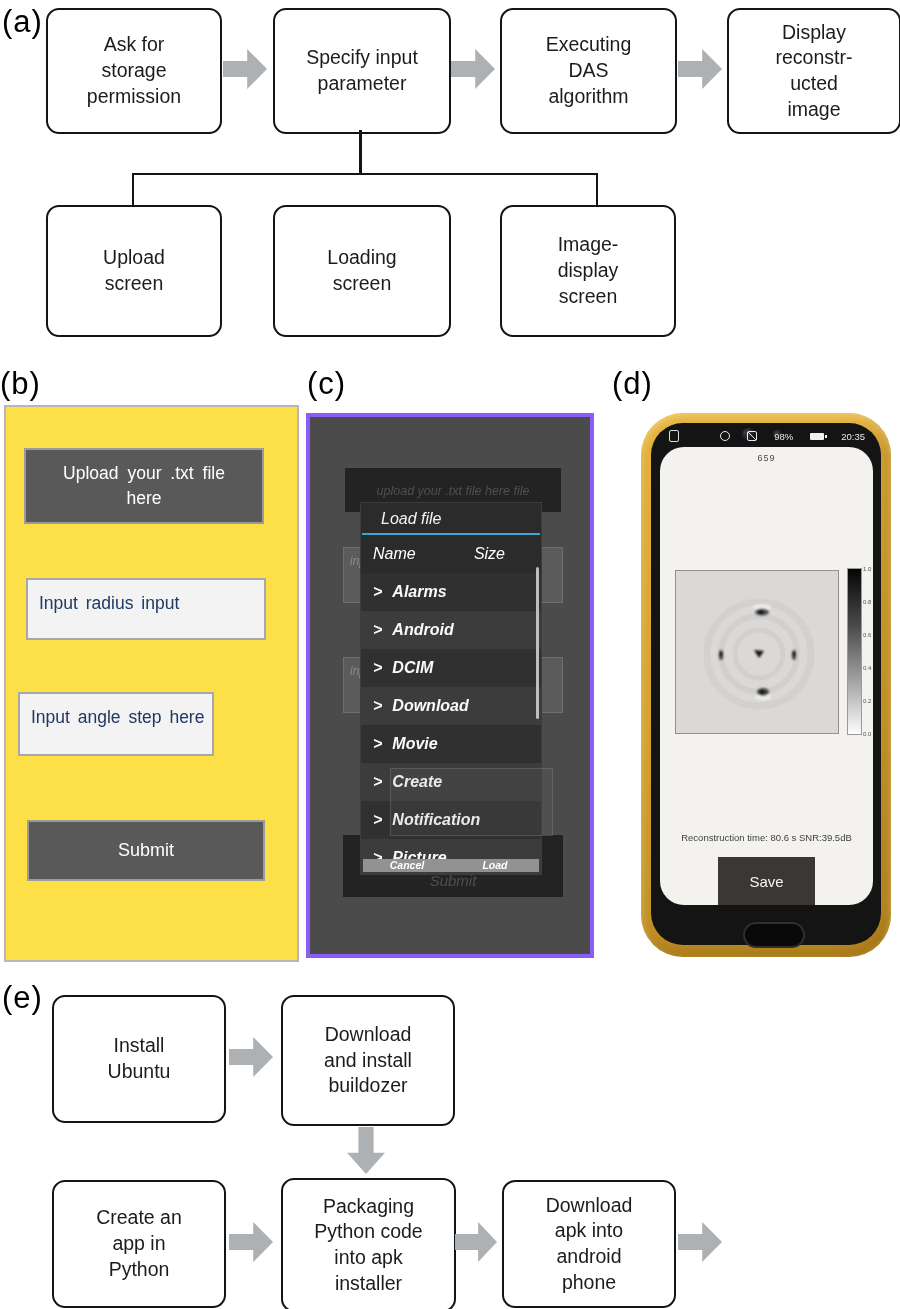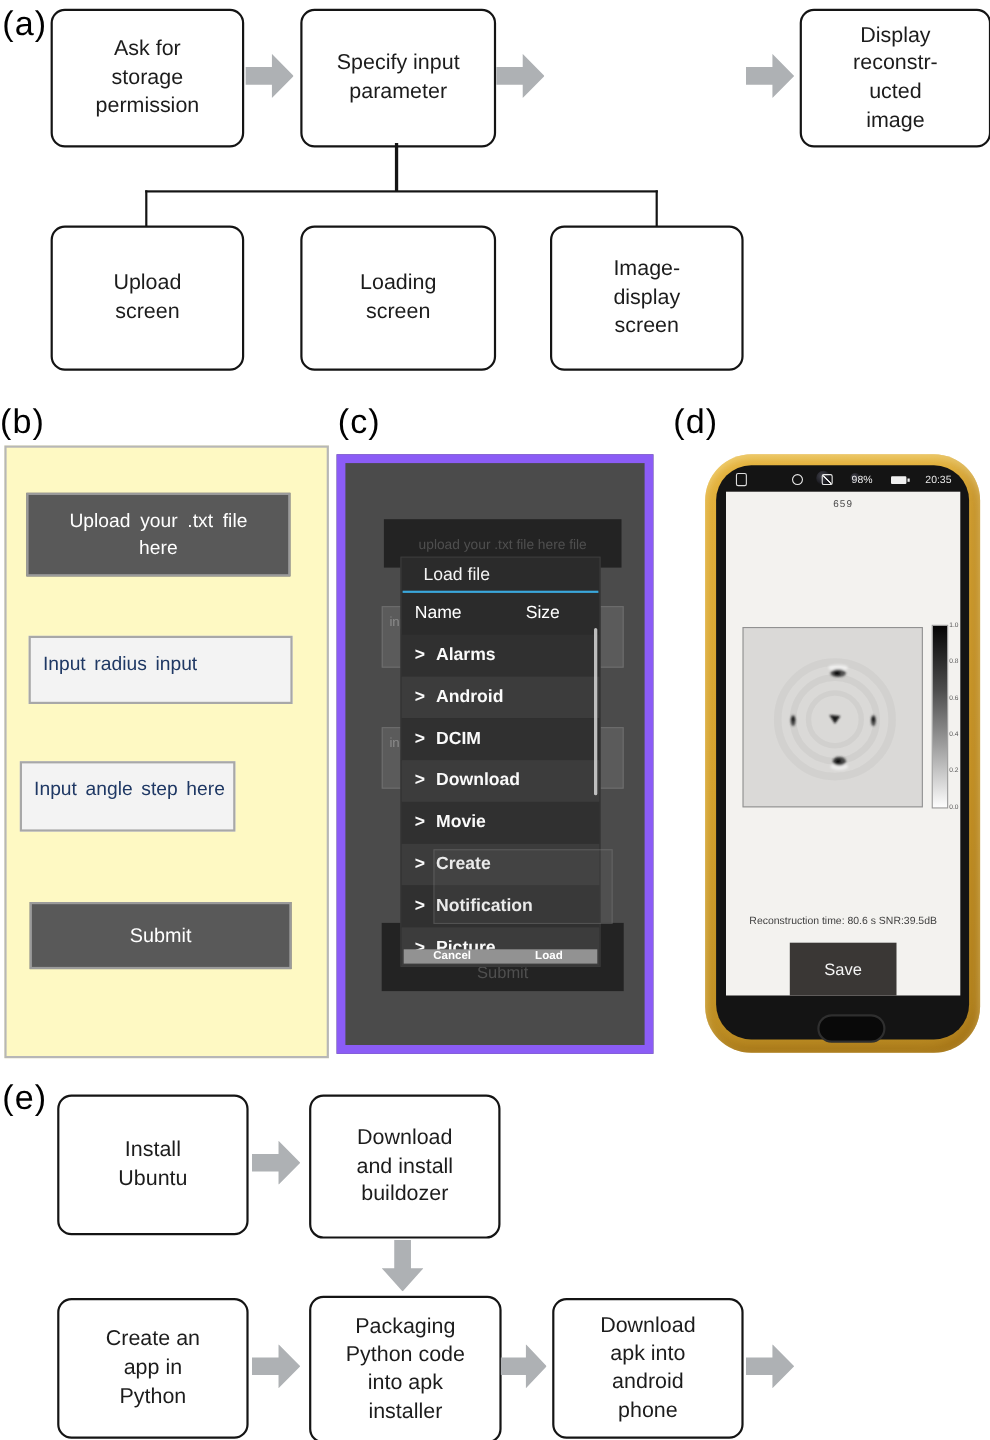--- a/index.html
+++ b/index.html
@@ -9,29 +9,29 @@
   
   .fbox{position:absolute;background:#fff;border:2.5px solid #141414;border-radius:13px;
         display:flex;align-items:center;justify-content:center;text-align:center;
         font-size:19.5px;line-height:1.32;color:#1c1c1c;white-space:pre-line;}
   .harrow{position:absolute;background:#aeb1b4;
           clip-path:polygon(0 30%,55% 30%,55% 0,100% 50%,55% 100%,55% 70%,0 70%);}
   .darrow{position:absolute;background:#aeb1b4;
           clip-path:polygon(30% 0,70% 0,70% 55%,100% 55%,50% 100%,0 55%,30% 55%);}
   .cline{position:absolute;background:#141414;}
   
-  .bframe{position:absolute;left:4px;top:405px;width:291px;height:553px;background:#fef9c3;border:2px solid #b7b7b7;}
+  .bframe{position:absolute;left:4px;top:405px;width:291px;height:553px;background:#fde047;border:2px solid #b7b7b7;}
   .btn-dark{position:absolute;background:#595959;border:2px solid #9b9b9b;color:#fff;
             display:flex;align-items:center;justify-content:center;text-align:center;
             font-size:17.5px;line-height:1.45;white-space:pre-line;word-spacing:4px;}
   .binput{position:absolute;background:#f3f3f3;border:2px solid #a8a8a8;color:#1f3864;
           font-size:17.5px;padding:13px 0 0 11px;box-sizing:border-box;word-spacing:3px;}
   
   .cpanel{position:absolute;left:306px;top:413px;width:288px;height:545px;background:#4b4b4b;
-          border:8px solid #8b5cf6;box-sizing:border-box;overflow:hidden;}
+          border:4px solid #8b5cf6;box-sizing:border-box;overflow:hidden;font-style:italic;}
   .dim-block{position:absolute;background:#232323;color:#4f4f4f;text-align:center;}
   .dim-input{position:absolute;background:#5b5b5b;border:1px solid #6e6e6e;color:#8a8a8a;
              font-size:12px;padding:6px 0 0 6px;box-sizing:border-box;}
   .dlg{position:absolute;left:50px;top:85px;width:182px;height:373px;background:#2b2b2b;
        z-index:10;overflow:hidden;border:1px solid #3c3c3c;box-sizing:border-box;}
   .dlg-title{height:30px;line-height:32px;padding-left:20px;font-size:16px;color:#f4f4f4;}
   .dlg-blue{height:2px;margin:0 1px;}
   .dlg-head{height:30px;display:flex;align-items:center;padding:4px 12px;font-size:16px;color:#fff;}
   .dlg-head .size{margin-left:auto;margin-right:24px;}
   .frow{height:38px;display:flex;align-items:center;padding-left:12px;color:#fafafa;
@@ -44,21 +44,21 @@
   .dlg-bar{position:absolute;left:2px;right:2px;bottom:2px;height:13px;background:#929292;display:flex;}
   .dlg-bar div{flex:1;text-align:center;font-size:10.5px;font-weight:bold;color:#fff;line-height:13px;}
   .dlg-ghost{position:absolute;left:80px;top:351px;width:161px;height:66px;z-index:11;
              background:rgba(120,120,120,.12);border:1px solid rgba(160,160,160,.25);pointer-events:none;}
   
   .phone-case{position:absolute;left:641px;top:413px;width:250px;height:544px;border-radius:42px;
               background:linear-gradient(175deg,#e4b23d 0%,#d4a12d 55%,#bb8c23 100%);
               box-shadow:inset 0 4px 8px rgba(255,235,160,.55), inset -8px -6px 14px rgba(120,70,0,.38);}
   .phone-bezel{position:absolute;left:10px;top:10px;width:230px;height:522px;border-radius:32px;
                background:#141414;}
-  .screen{position:absolute;left:9px;top:24px;width:213px;height:458px;background:#f3f2ef;}
+  .screen{position:absolute;left:9px;top:24px;width:213px;height:458px;background:#f3f2ef;border-radius:24px;}
   .cam{position:absolute;border-radius:50%;background:radial-gradient(circle at 40% 35%,#43434d,#15151a 70%);}
   .sb-right{position:absolute;right:16px;top:7px;height:12px;display:flex;align-items:center;gap:17px;
             color:#e9e9e9;font-size:9.5px;}
   .sb-lefticon{position:absolute;left:18px;top:7px;width:8px;height:10px;border:1px solid #ddd;border-radius:2px;}
   .ic-round{width:8px;height:8px;border:1px solid #e9e9e9;border-radius:50%;}
   .ic-slash{width:8px;height:8px;border:1px solid #e9e9e9;border-radius:2px;
             background:linear-gradient(45deg,transparent 44%,#e9e9e9 44%,#e9e9e9 56%,transparent 56%);}
   .bat{width:14px;height:7px;background:#f0f0f0;border-radius:1px;position:relative;}
   .bat:after{content:"";position:absolute;right:-3px;top:2px;width:2px;height:3px;background:#f0f0f0;}
   .topnum{position:absolute;left:0;right:0;top:6px;text-align:center;font-size:9px;color:#4a4a4a;letter-spacing:1px;}
@@ -77,20 +77,23 @@
 
 <div id="canvas">
 
   <div class="plabel" style="left:2px;top:4px;">(a)</div>
 
   <div class="fbox" style="left:46px;top:8px;width:172px;height:122px;">Ask for
 storage
 permission</div>
   <div class="fbox" style="left:273px;top:8px;width:174px;height:122px;">Specify input
 parameter</div>
+  <div class="fbox" style="left:500px;top:8px;width:173px;height:122px;">Executing
+DAS
+algorithm</div>
   <div class="fbox" style="left:727px;top:8px;width:170px;height:122px;">Display
 reconstr-
 ucted
 image</div>
 
   <div class="harrow" style="left:223px;top:49px;width:44px;height:40px;"></div>
   <div class="harrow" style="left:451px;top:49px;width:44px;height:40px;"></div>
   <div class="harrow" style="left:678px;top:49px;width:44px;height:40px;"></div>
 
   <div class="cline" style="left:359px;top:130px;width:2.5px;height:44px;"></div>

